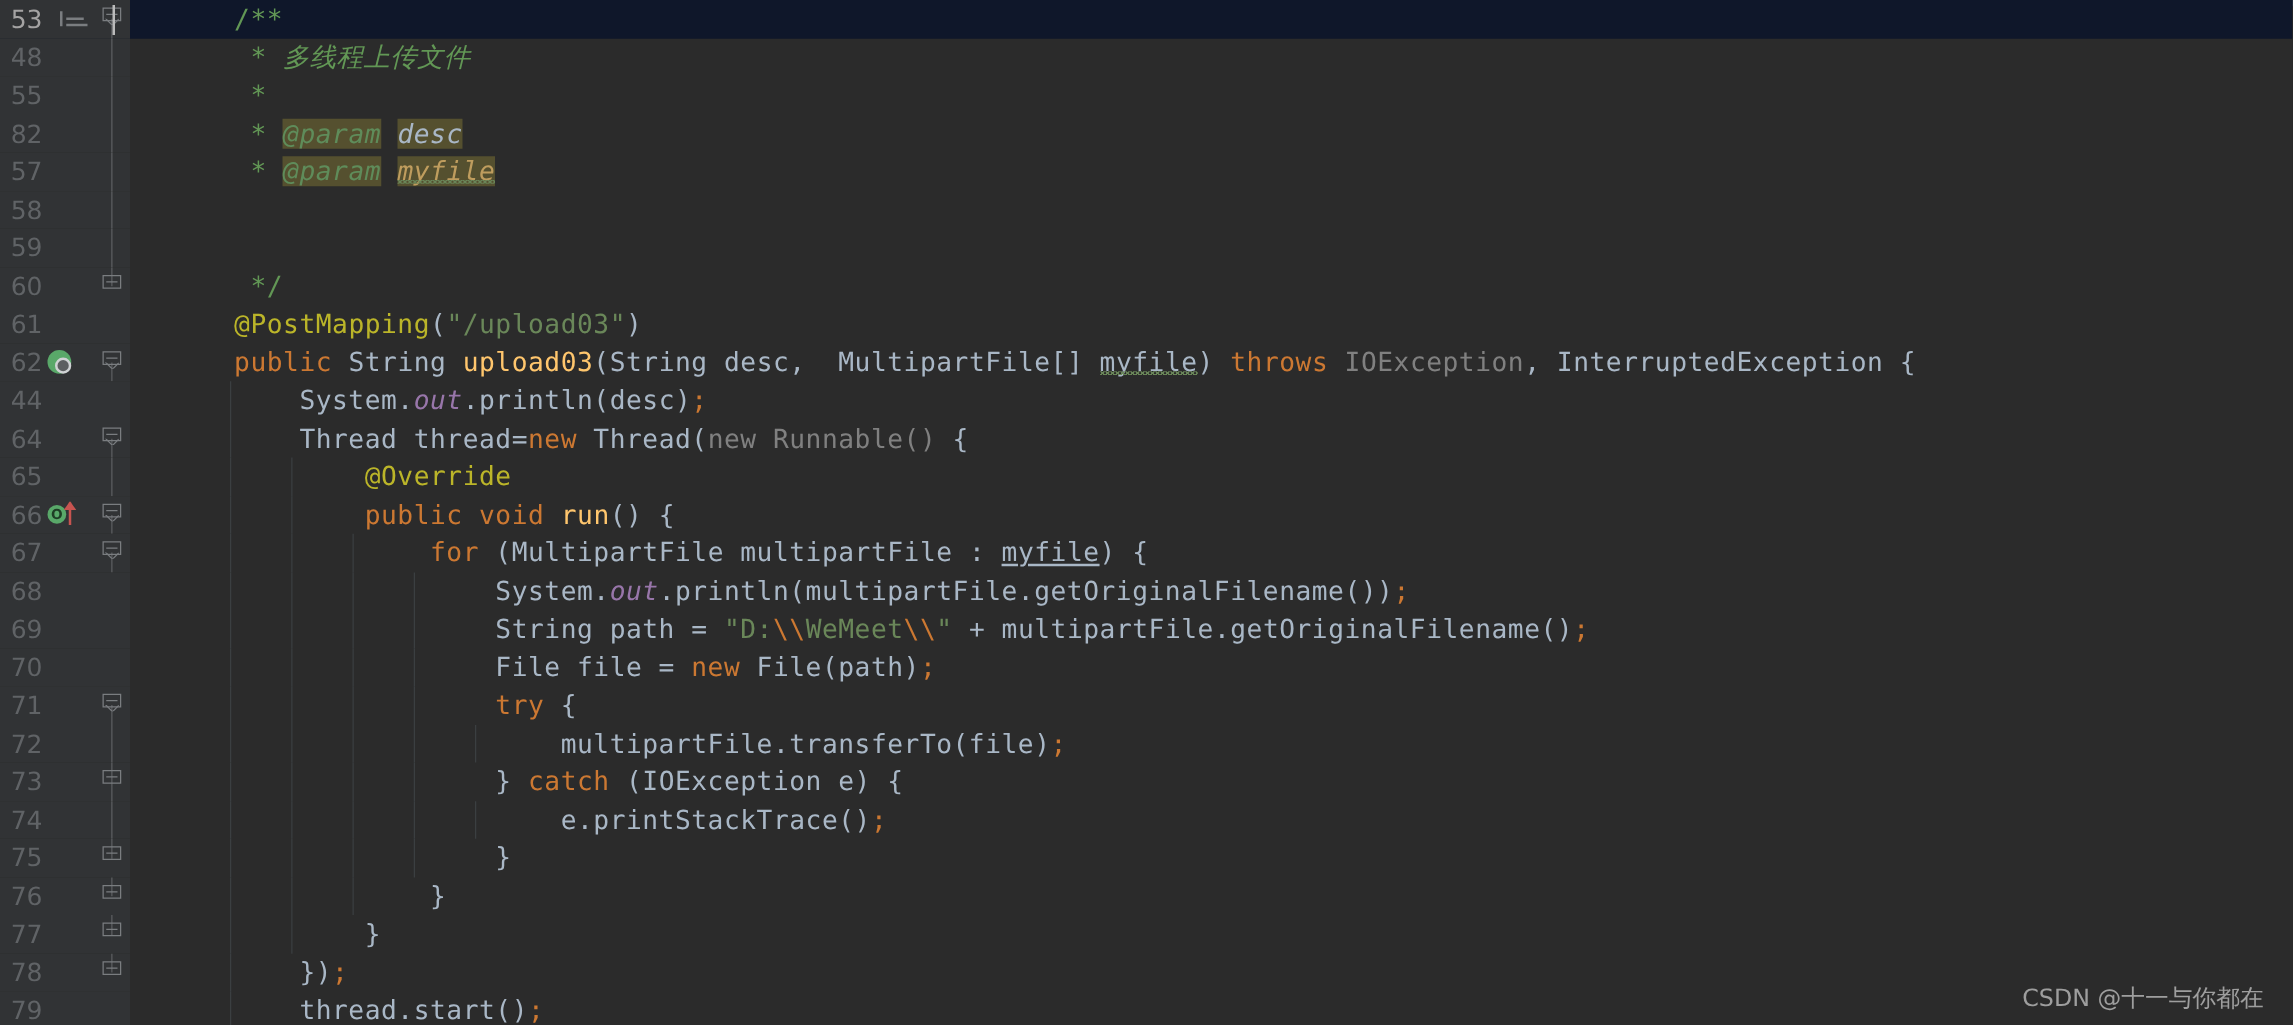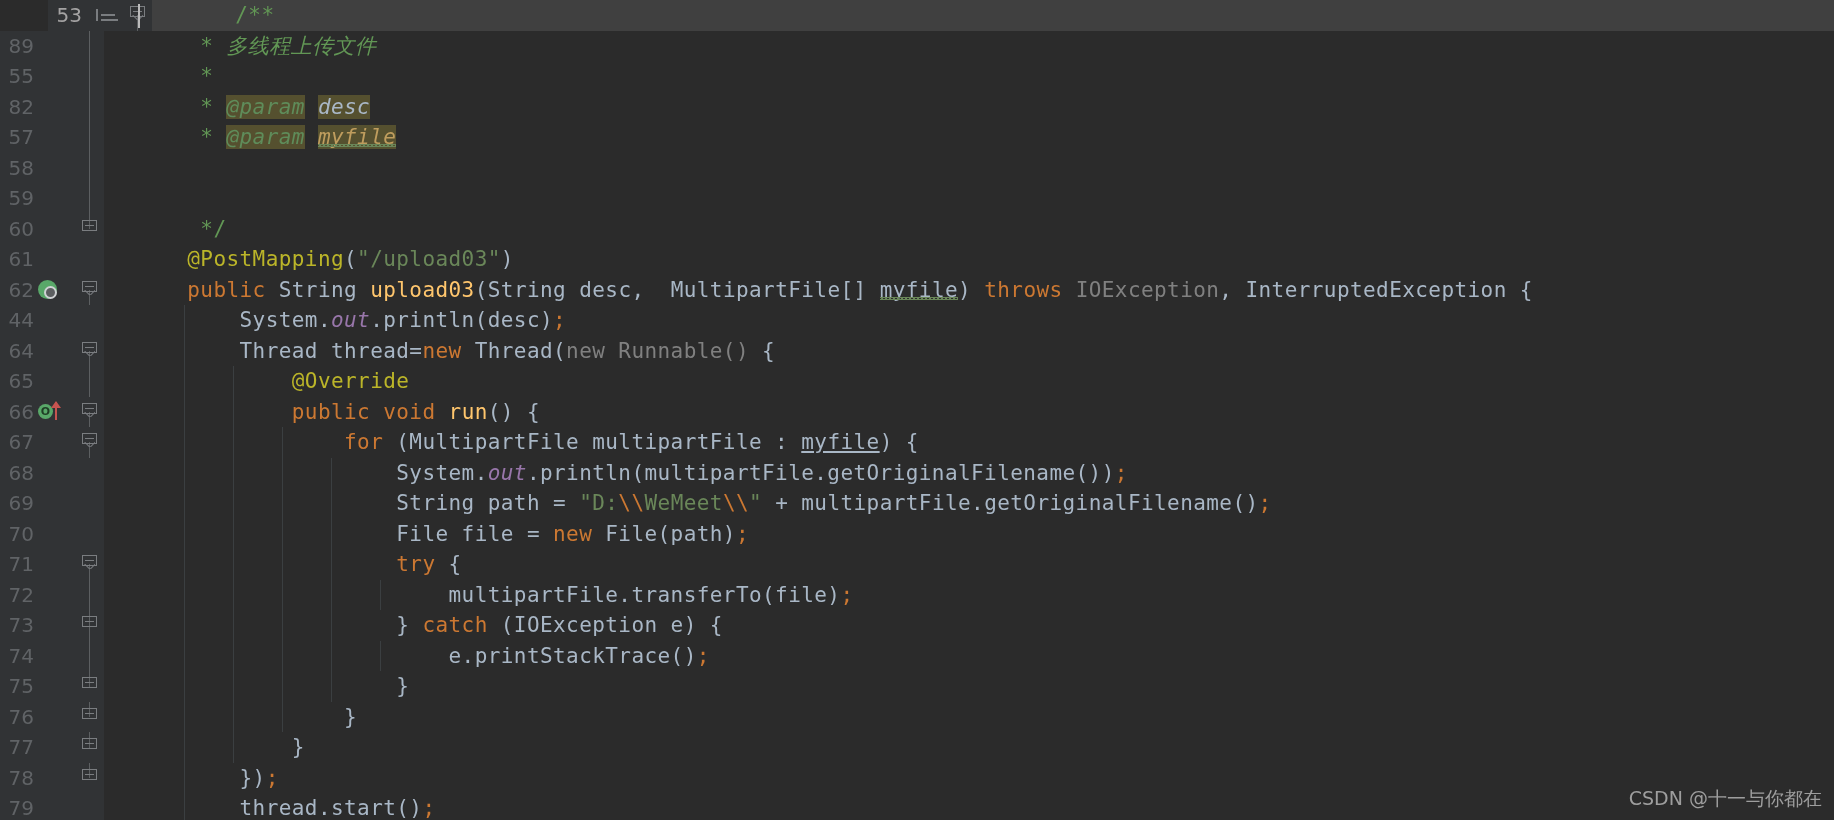--- a/index.html
+++ b/index.html
@@ -50,22 +50,21 @@
   }
 
   .line-row {
     position: relative;
     height: 30.5px;
     line-height: 30.5px;
     white-space: pre;
     font-size: 21px;
   }
   .line-row.current {
-    background: #404040;
-    margin-left: 48px;
+    background: #0f172a;
   }
 
   
   .gutter {
     position: absolute;
     left: 0;
     top: 0;
     width: 104px;
     height: 30.5px;
     background: #313335;
@@ -309,41 +308,41 @@
     background-image:
       linear-gradient(45deg, transparent 40%, #6a8759 40%, #6a8759 60%, transparent 60%),
       linear-gradient(-45deg, transparent 40%, #6a8759 40%, #6a8759 60%, transparent 60%);
     background-size: 4px 3px;
     background-repeat: repeat-x;
   }
 
   
   #watermark {
     position: absolute;
-    right: 12px;
+    right: 23px;
     bottom: 8px;
     color: #a8a8a8;
     font-size: 19px;
     font-family: "DejaVu Sans", "Liberation Sans", sans-serif;
     opacity: 0.92;
     white-space: nowrap;
   }
 </style>
 </head>
 <body>
 
 <div id="editor-root">
 
   <div id="tab-strip">
     <div id="tab-strip-active"></div>
   </div>
 
   <div class="code-area" id="code-area">
       <div class="line-row current"><div class="gutter"><div class="lineno">53</div><span class="icon-format"><b></b><i></i><i></i><i></i></span><div class="fold-col"><span class="fold-line half-top"></span><span class="fold-marker"><span class="box"></span><span class="minus"></span><span class="tip"></span></span></div></div><span class="caret"></span><div class="code-text"><span class="t-default">    </span><span class="t-javadoc">/**</span></div></div>
-      <div class="line-row"><div class="gutter"><div class="lineno">89</div><div class="fold-col"><span class="fold-line"></span></div></div><div class="code-text"><span class="t-javadoc">     * </span><span class="t-javadoc" style="font-style: italic;">多线程上传文件</span></div></div>
+      <div class="line-row"><div class="gutter"><div class="lineno">48</div><div class="fold-col"><span class="fold-line"></span></div></div><div class="code-text"><span class="t-javadoc">     * </span><span class="t-javadoc" style="font-style: italic;">多线程上传文件</span></div></div>
       <div class="line-row"><div class="gutter"><div class="lineno">55</div><div class="fold-col"><span class="fold-line"></span></div></div><div class="code-text"><span class="t-javadoc">     *</span></div></div>
       <div class="line-row"><div class="gutter"><div class="lineno">82</div><div class="fold-col"><span class="fold-line"></span></div></div><div class="code-text"><span class="t-javadoc">     * </span><span class="hl-box"><span class="t-doctag">@param</span></span><span class="t-javadoc"> </span><span class="hl-box"><span class="t-docval">desc</span></span></div></div>
       <div class="line-row"><div class="gutter"><div class="lineno">57</div><div class="fold-col"><span class="fold-line"></span></div></div><div class="code-text"><span class="t-javadoc">     * </span><span class="hl-box"><span class="t-doctag">@param</span></span><span class="t-javadoc"> </span><span class="hl-box"><span class="t-param-warn squiggle">myfile</span></span></div></div>
       <div class="line-row"><div class="gutter"><div class="lineno">58</div><div class="fold-col"><span class="fold-line"></span></div></div></div>
       <div class="line-row"><div class="gutter"><div class="lineno">59</div><div class="fold-col"><span class="fold-line"></span></div></div></div>
       <div class="line-row"><div class="gutter"><div class="lineno">60</div><div class="fold-col"><span class="fold-line half-bottom"></span><span class="fold-marker cap"><span class="box"></span><span class="minus"></span></span></div></div><div class="code-text"><span class="t-javadoc">     */</span></div></div>
       <div class="line-row"><div class="gutter"><div class="lineno">61</div><div class="fold-col"></div></div><div class="code-text"><span class="t-default">    </span><span class="t-annotation">@PostMapping</span><span class="t-default">(</span><span class="t-string">"/upload03"</span><span class="t-default">)</span></div></div>
       <div class="line-row"><div class="gutter"><div class="lineno">62</div><span class="gutter-icon"><span class="icon-spring"></span></span><div class="fold-col"><span class="fold-line half-top"></span><span class="fold-marker"><span class="box"></span><span class="minus"></span><span class="tip"></span></span></div></div><div class="code-text"><span class="t-default">    </span><span class="t-keyword">public</span><span class="t-default"> String </span><span class="t-method">upload03</span><span class="t-default">(String desc,  MultipartFile[] </span><span class="t-default squiggle">myfile</span><span class="t-default">) </span><span class="t-keyword">throws</span><span class="t-default"> </span><span class="t-dim">IOException</span><span class="t-default">, InterruptedException {</span></div></div>
       <div class="line-row"><div class="gutter"><div class="lineno">44</div><div class="fold-col"></div></div><span class="indent-guide" style="left: 184.04px;"></span><div class="code-text"><span class="t-default">        System.</span><span class="t-static">out</span><span class="t-default">.println(desc)</span><span class="t-semi">;</span></div></div>
       <div class="line-row"><div class="gutter"><div class="lineno">64</div><div class="fold-col"><span class="fold-line half-top"></span><span class="fold-marker"><span class="box"></span><span class="minus"></span><span class="tip"></span></span></div></div><span class="indent-guide" style="left: 184.04px;"></span><div class="code-text"><span class="t-default">        Thread thread=</span><span class="t-keyword">new</span><span class="t-default"> Thread(</span><span class="t-dim">new Runnable()</span><span class="t-default"> {</span></div></div>

